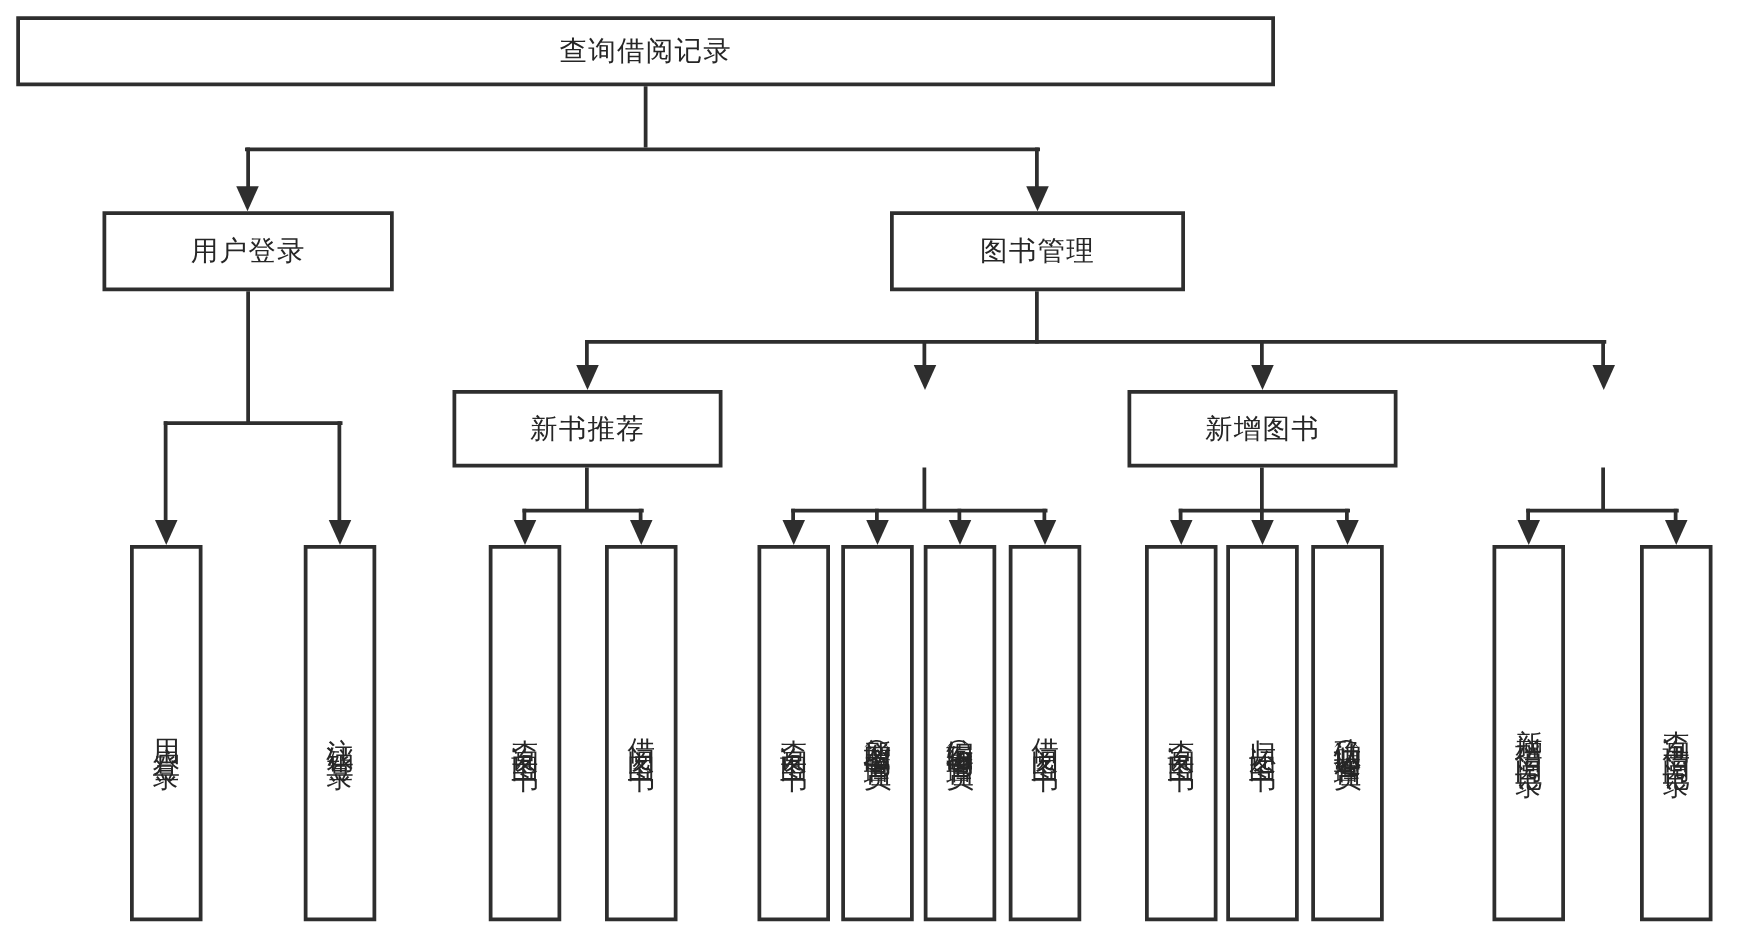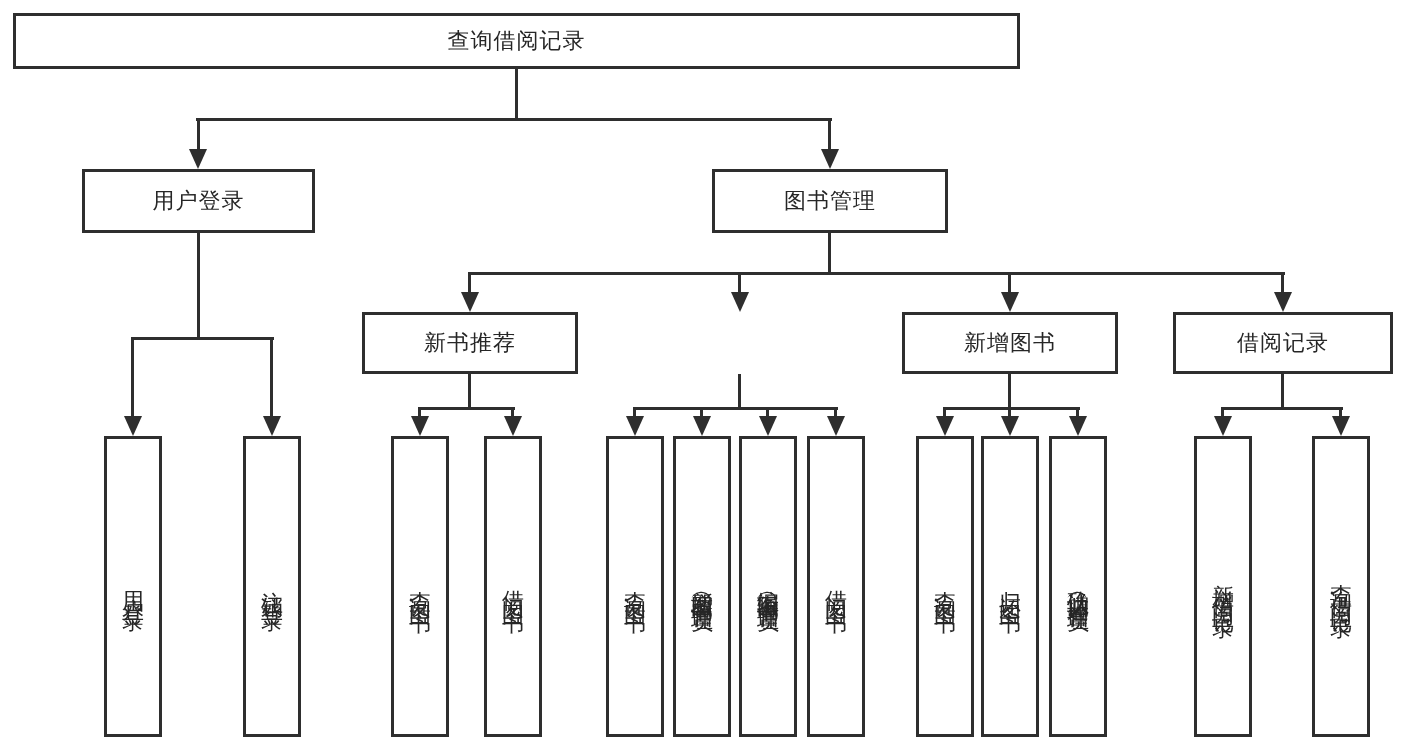--- a/index.html
+++ b/index.html
@@ -87,23 +87,20 @@
   <div class="ar" style="left:1001px;top:292px"></div>
   <div class="vl" style="left:1281px;top:272px;height:22px"></div>
   <div class="ar" style="left:1274px;top:292px"></div>
 
   <div class="node" style="left:362px;top:312px;width:216px;height:62px">
     <span class="hlabel">新书推荐</span>
   </div>
   <div class="node" style="left:902px;top:312px;width:216px;height:62px">
     <span class="hlabel">新增图书</span>
   </div>
-  <div class="node" style="left:1173px;top:312px;width:220px;height:62px">
-    <span class="hlabel">借阅记录</span>
-  </div>
 
   <div class="vl" style="left:468px;top:374px;height:35px"></div>
   <div class="hl" style="left:418px;top:407px;width:97px"></div>
   <div class="vl" style="left:418px;top:407px;height:13px"></div>
   <div class="ar" style="left:411px;top:416px"></div>
   <div class="vl" style="left:511px;top:407px;height:13px"></div>
   <div class="ar" style="left:504px;top:416px"></div>
 
   <div class="vl" style="left:738px;top:374px;height:35px"></div>
   <div class="hl" style="left:633px;top:407px;width:205px"></div>

